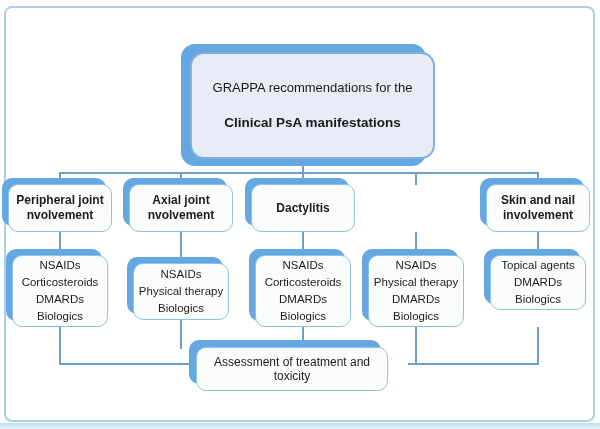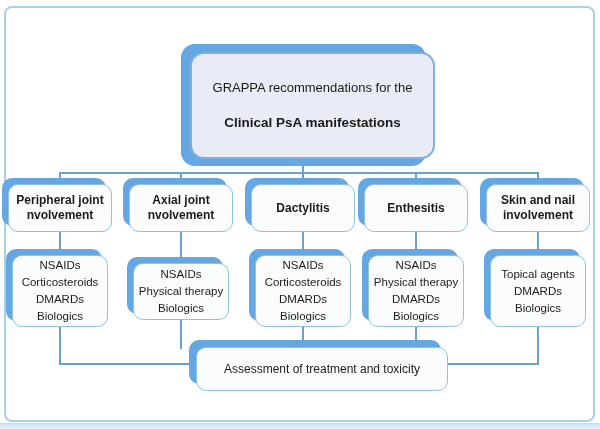--- a/index.html
+++ b/index.html
@@ -35,21 +35,21 @@
     background:#fbfdfc;border:1.5px solid #8fc3de;border-radius:10px;
     box-shadow:-6px -6px 0 0 #64a7e2;
     font-weight:bold;font-size:12px;line-height:1.25;
   }
   .tx-box{
     width:96px;background:#fbfdfc;border:1.5px solid #8fc3de;border-radius:10px;
     box-shadow:-6px -6px 0 0 #64a7e2;
     font-size:11.5px;line-height:17px;
   }
   .assess-box{
-    left:196px;top:347px;width:252px;height:44px;
+    left:196px;top:347px;width:192px;height:44px;
     background:#fbfdfc;border:1.5px solid #8fc3de;border-radius:10px;
     box-shadow:-7px -7px 0 0 #64a7e2;
     font-size:12px;
   }
 </style>
 </head>
 <body>
 
 <div class="canvas">
 
@@ -84,23 +84,20 @@
 
   <div class="box cat-box" style="left:8px;">
     <span>Peripheral joint nvolvement</span>
   </div>
   <div class="box cat-box" style="left:129px;">
     <span>Axial joint nvolvement</span>
   </div>
   <div class="box cat-box" style="left:251px;">
     <span>Dactylitis</span>
   </div>
-  <div class="box cat-box" style="left:364px;">
-    <span>Enthesitis</span>
-  </div>
   <div class="box cat-box" style="left:486px;">
     <span>Skin and nail involvement</span>
   </div>
 
   <div class="box tx-box" style="left:12px;top:255px;height:72px;">
     <div>NSAIDs</div>
     <div>Corticosteroids</div>
     <div>DMARDs</div>
     <div>Biologics</div>
   </div>
@@ -114,21 +111,21 @@
     <div>Corticosteroids</div>
     <div>DMARDs</div>
     <div>Biologics</div>
   </div>
   <div class="box tx-box" style="left:368px;top:255px;height:72px;">
     <div>NSAIDs</div>
     <div>Physical therapy</div>
     <div>DMARDs</div>
     <div>Biologics</div>
   </div>
-  <div class="box tx-box" style="left:490px;top:255px;height:72px;">
+  <div class="box tx-box" style="left:490px;top:255px;height:55px;">
     <div>Topical agents</div>
     <div>DMARDs</div>
     <div>Biologics</div>
   </div>
 
   <div class="box assess-box">
     <span>Assessment of treatment and toxicity</span>
   </div>
 
   <div class="bottom-strip"></div>

